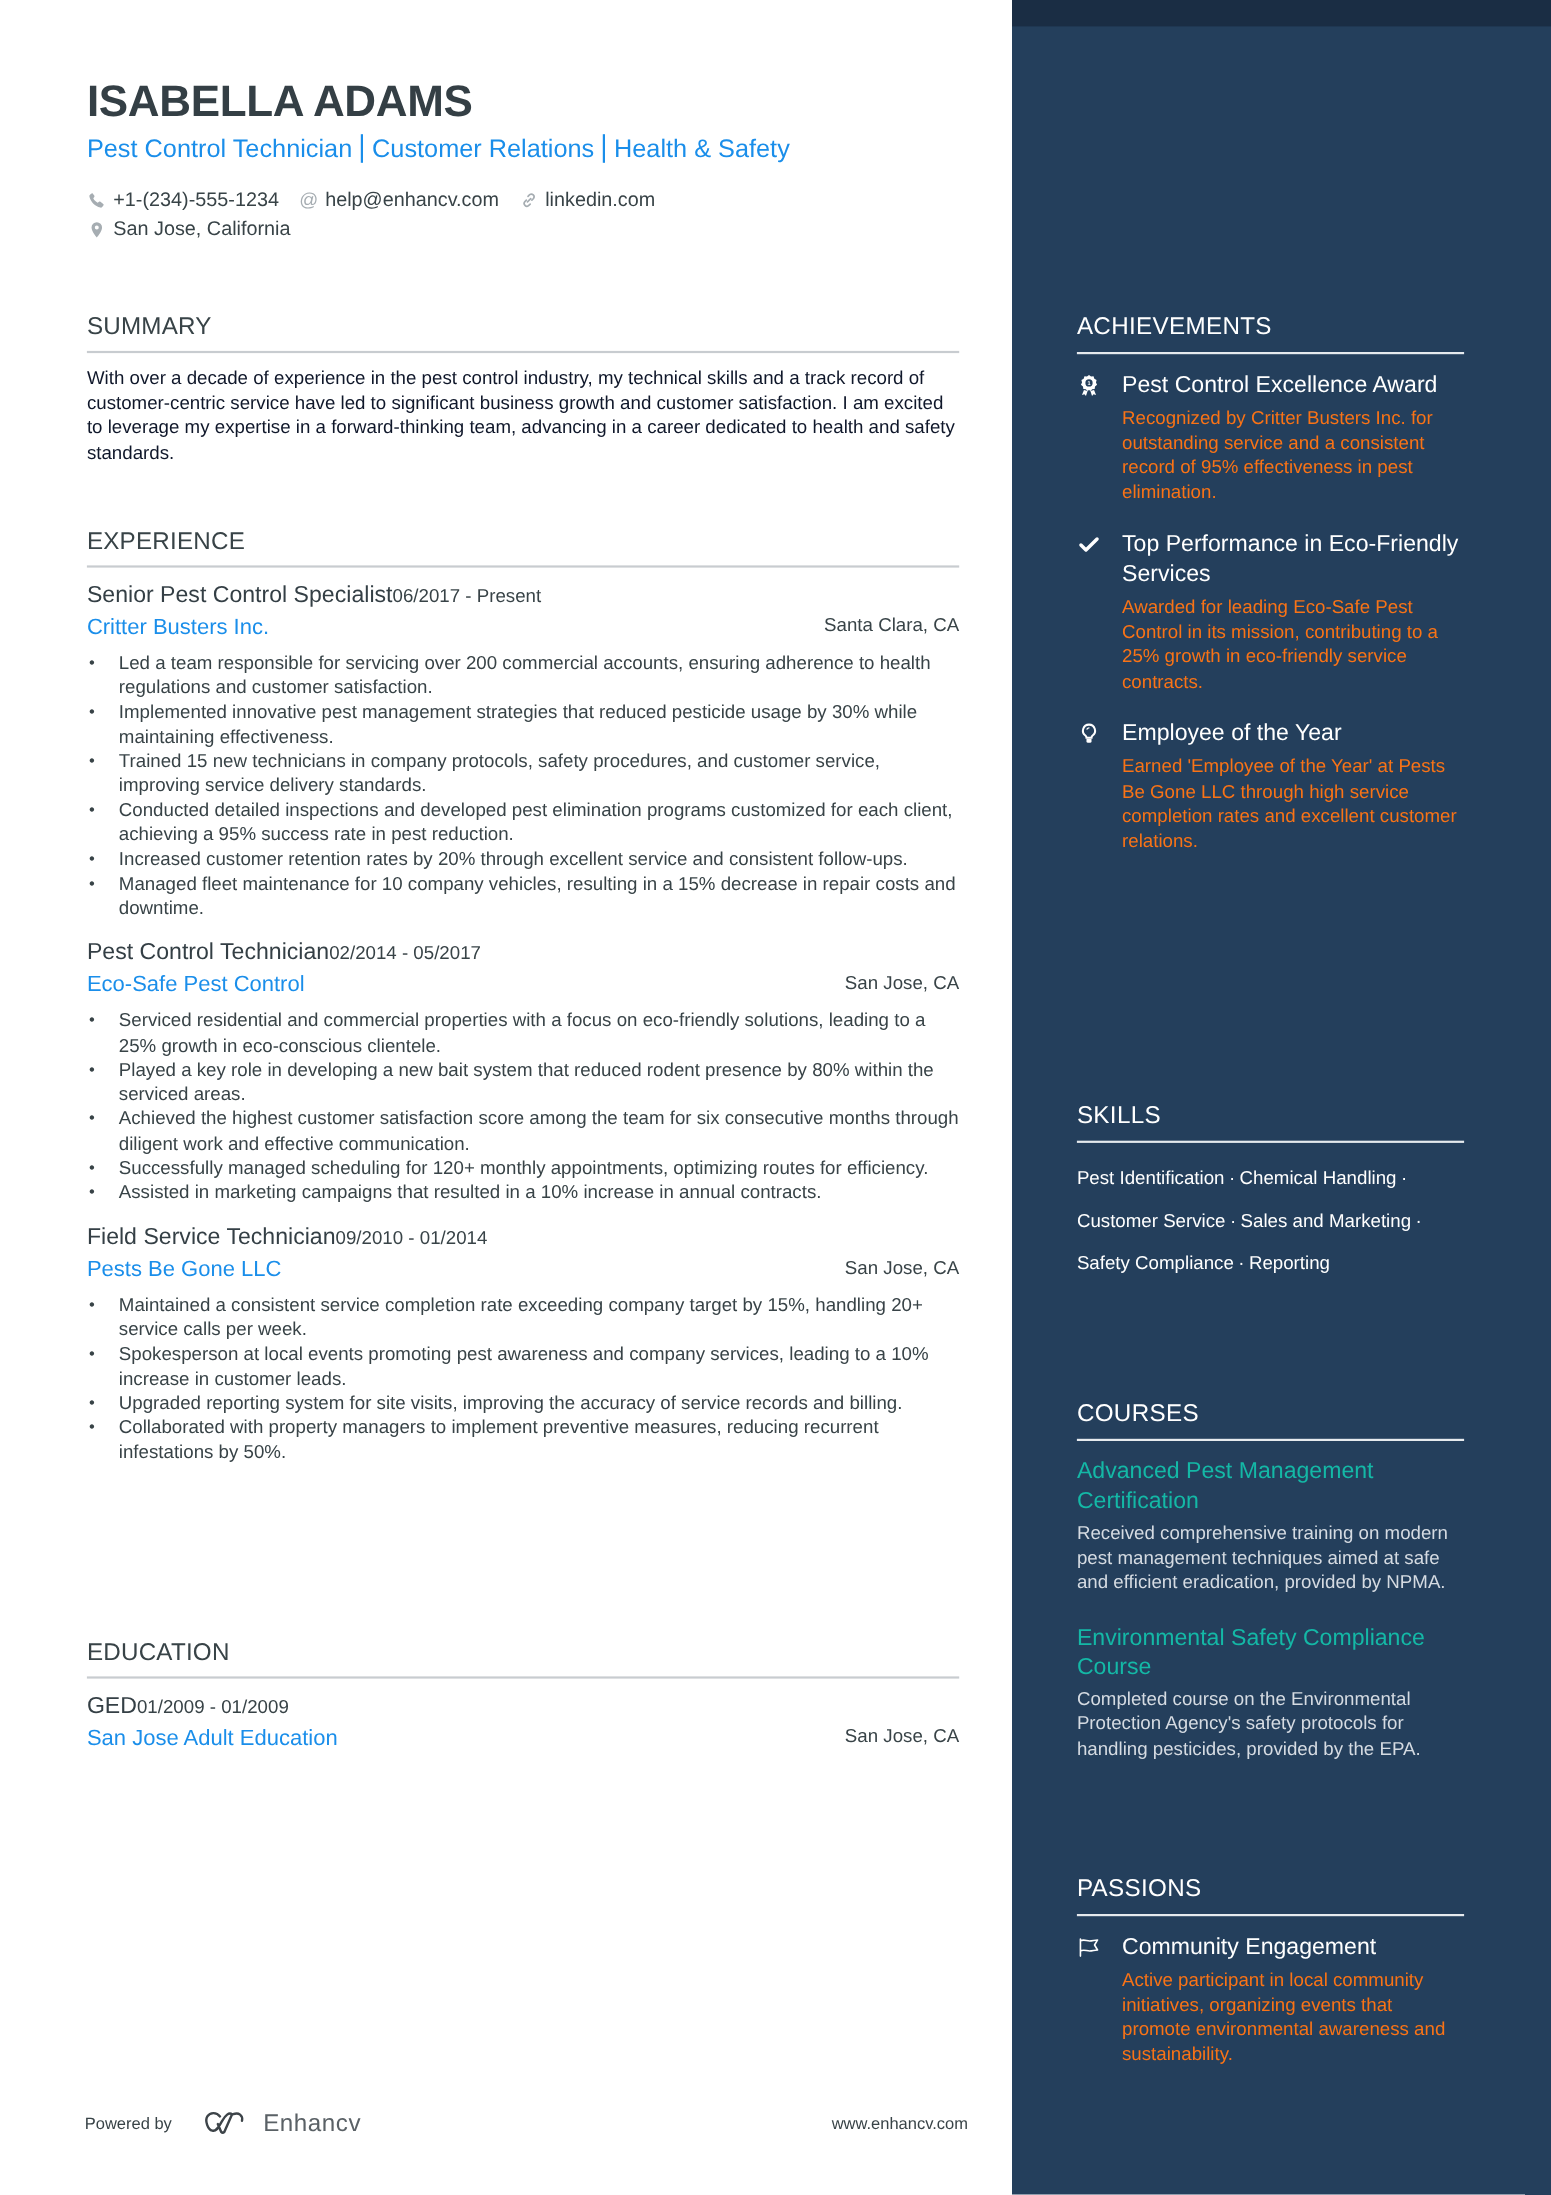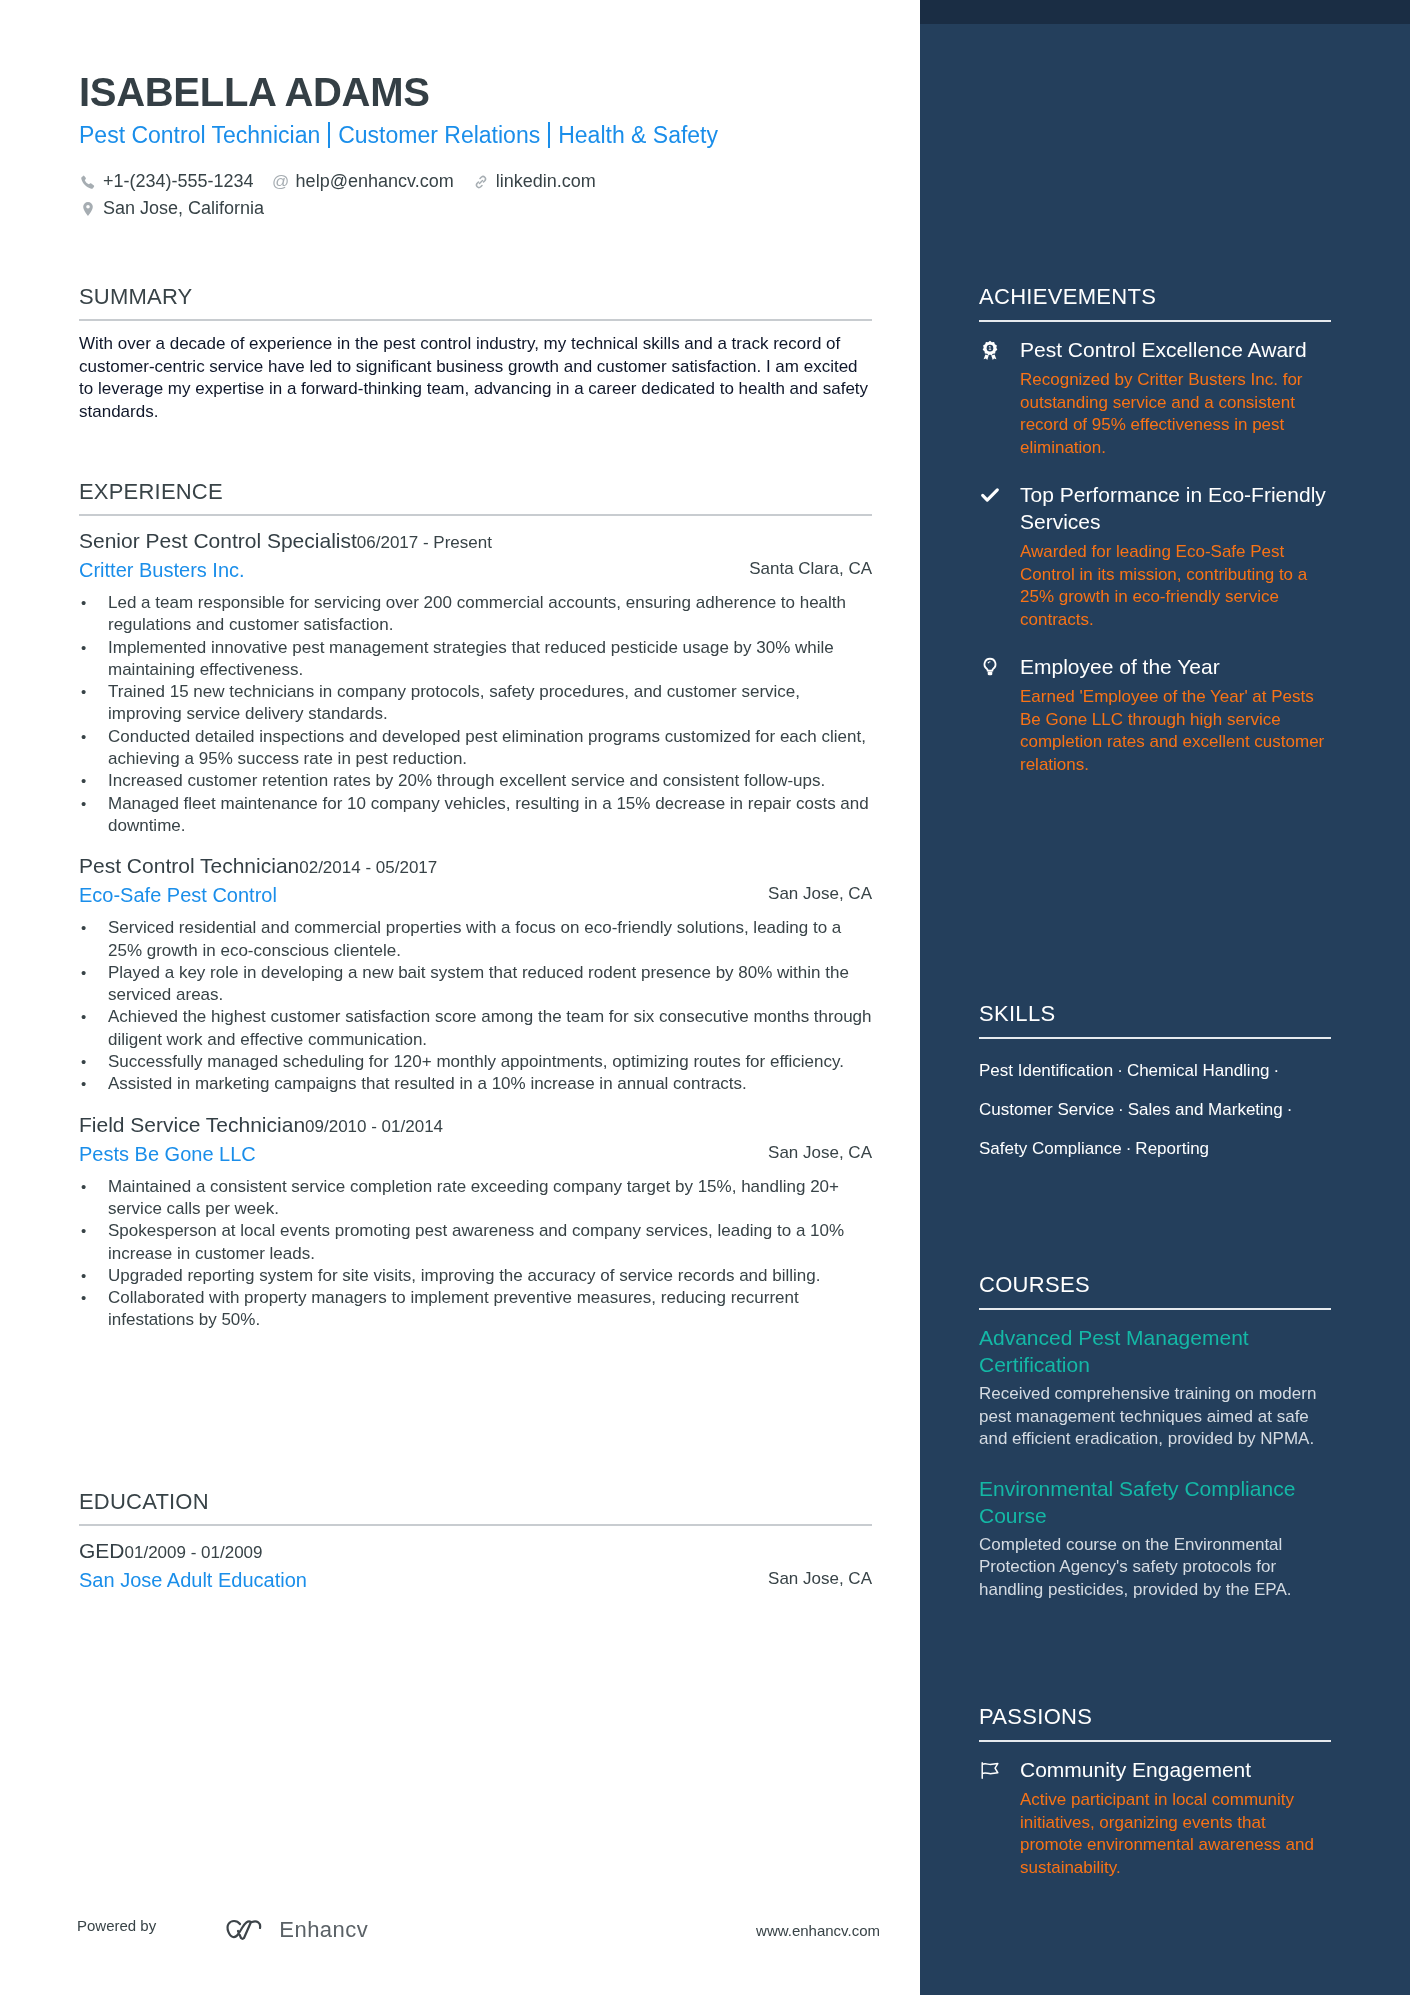--- a/index.html
+++ b/index.html
@@ -37,21 +37,21 @@
     .job-company { font-size: 20px; color: #1a8eea; }
     .job-loc { font-size: 17px; color: #384347; }
     .bullets { list-style: none; }
     .bullets li { position: relative; padding-left: 29px; font-size: 17px; line-height: 22.3px; color: #384347; }
     .bullets li::before { content: "•"; position: absolute; left: 2px; top: 0; color: #384347; font-size: 15px; }
 
     .education { position: absolute; top: 1489px; left: 0; width: 793px; }
     .edu { margin-top: 13px; }
 
     .footer { position: absolute; top: 1915px; left: 77px; width: 803px; height: 30px; display: flex; align-items: center; justify-content: space-between; }
-    .powered { display: flex; font-size: 15px; color: #384347; gap: 40px; }
+    .powered { display: flex; align-items: center; font-size: 15px; color: #384347; }
     .powered .logo { display: flex; align-items: center; margin-left: 27px; }
     .powered .logo svg { width: 46px; height: 26px; margin-right: 10px; }
     .powered .brand { font-size: 22px; color: #5a6166; letter-spacing: 0.5px; font-weight: 300; }
     .site { font-size: 15px; color: #384347; }
 
     
     .sidebar { position: absolute; left: 920px; top: 0; width: 490px; height: 1995px; background: #243f5c; color: #ffffff; }
     .sidebar-top { height: 24px; background: #1a2d44; }
     .side-inner { position: absolute; left: 59px; width: 352px; }
     .side-title { font-size: 22px; color: #ffffff; text-transform: uppercase; letter-spacing: 0.3px; }

